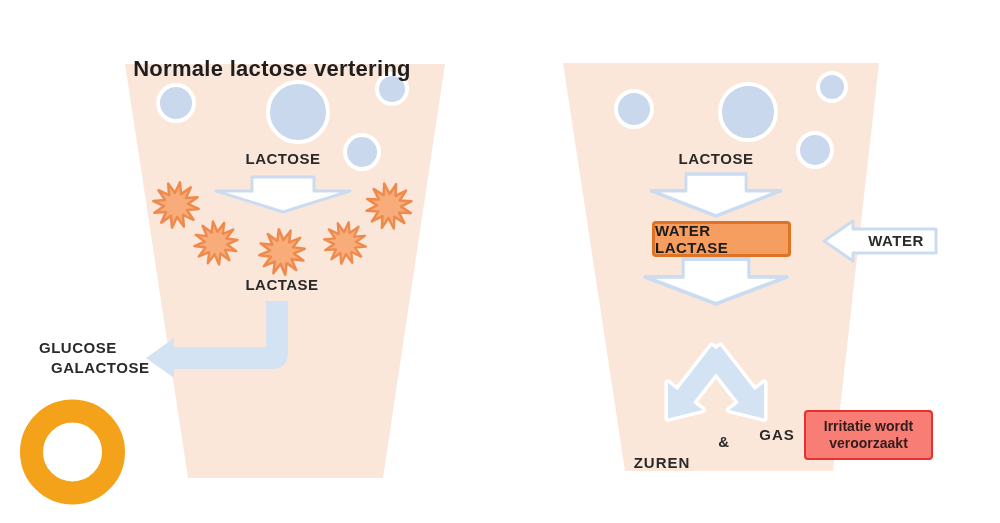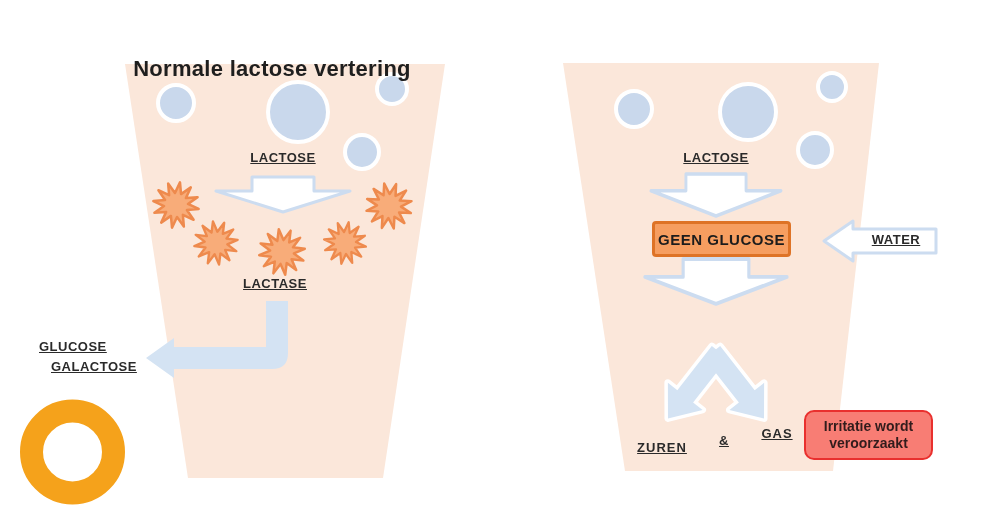--- a/index.html
+++ b/index.html
@@ -11,32 +11,32 @@
   .bubble{fill:var(--bubble);stroke:var(--bubbleStroke);stroke-width:4;}
   .blockarrow{fill:var(--arrowFill);stroke:var(--arrowStroke);stroke-width:3;
               stroke-linejoin:round;}
   .burst{fill:var(--burstFill);stroke:var(--burstStroke);stroke-width:2.5;
          stroke-linejoin:round;}
   .flow{fill:var(--flowBlue);}
   .split-outline{fill:var(--flowBlue);stroke:#ffffff;stroke-width:7;
                  stroke-linejoin:round;}
   .split-fill{fill:var(--flowBlue);}
   .ring{fill:none;stroke:var(--ringOrange);stroke-width:23;}
-  .label{position:absolute;color:var(--labelText);font-size:13px;font-weight:700;
-         letter-spacing:.5px;white-space:nowrap;text-decoration:underline;}
+  .label{position:absolute;color:var(--labelText);font-size:15px;font-weight:700;
+         letter-spacing:.5px;white-space:nowrap;}
   .center{transform:translateX(-50%);}
   .title{position:absolute;transform:translateX(-50%);color:var(--titleText);
          font-size:22px;font-weight:600;letter-spacing:.3px;white-space:nowrap;}
   .orange-box{position:absolute;left:652px;top:221px;width:133px;height:30px;
          background:var(--orangeBoxFill);border:3px solid var(--orangeBoxBorder);
          border-radius:4px;display:flex;align-items:center;justify-content:center;
          font-size:15px;font-weight:700;letter-spacing:.5px;color:#1c1c1c;}
   .red-box{position:absolute;left:804px;top:410px;width:125px;height:46px;
          background:var(--redBoxFill);border:2.5px solid var(--redBoxBorder);
-         border-radius:10px;display:flex;flex-direction:column;align-items:center;
+         border-radius:4px;display:flex;flex-direction:column;align-items:center;
          justify-content:center;font-size:14px;font-weight:700;line-height:17px;
          color:#321c1c;text-align:center;}
   .two-line{text-align:center;line-height:20px;}
 </style>
 </head>
 <body>
 
 <div class="stage">
 
   <svg class="shapes" width="1000" height="523" viewBox="0 0 1000 523">
@@ -92,34 +92,34 @@
         <use href="#sarr" transform="rotate(-38)"></use>
       </g>
     </g>
 
     <polygon class="blockarrow" points="824,241 853,221 853,229 936,229 936,253 853,253 853,261"></polygon>
   </svg>
 
   <div class="title" style="left:272px;top:20px;margin-top:36px;">Normale lactose vertering</div>
 
   <div class="label center" style="left:283px;top:150px;">LACTOSE</div>
-  <div class="label center" style="left:275px;top:276px;">LACTASE</div>
+  <div class="label center" style="left:282px;top:276px;">LACTASE</div>
   <div class="label" style="left:39px;top:339px;">GLUCOSE</div>
   <div class="label" style="left:51px;top:359px;">GALACTOSE</div>
 
   <div class="label center" style="left:716px;top:150px;">LACTOSE</div>
 
   <div class="orange-box">
-    <span>GEEN GLUCOSE</span>
+    <span>WATER LACTASE</span>
   </div>
 
   <div class="label center" style="left:896px;top:232px;">WATER</div>
 
 
-  <div class="label center" style="left:662px;top:440px;font-weight:600;letter-spacing:1px;">ZUREN</div>
+  <div class="label center" style="left:662px;top:454px;font-weight:600;letter-spacing:1px;">ZUREN</div>
   <div class="label center" style="left:724px;top:433px;font-weight:600;">&amp;</div>
   <div class="label center" style="left:777px;top:426px;font-weight:600;letter-spacing:1px;">GAS</div>
 
   <div class="red-box">
     <div>Irritatie wordt</div>
     <div>veroorzaakt</div>
   </div>
 
 </div>
 

